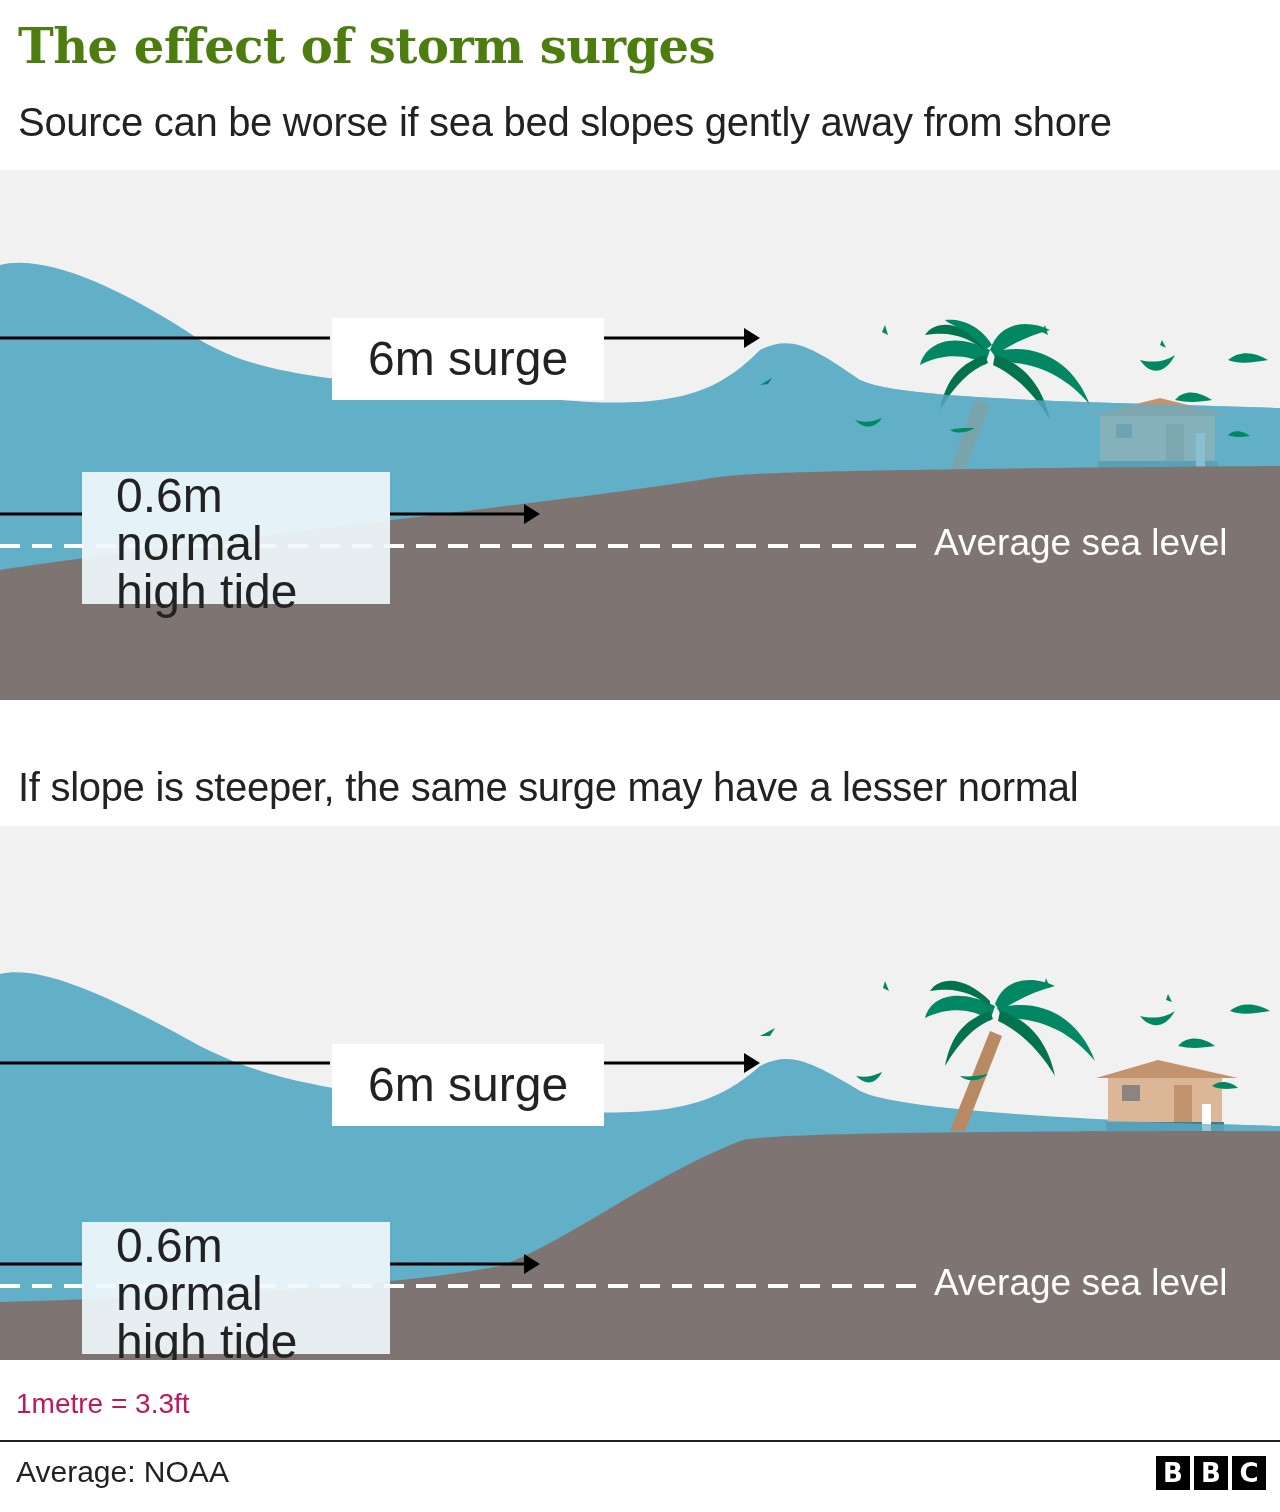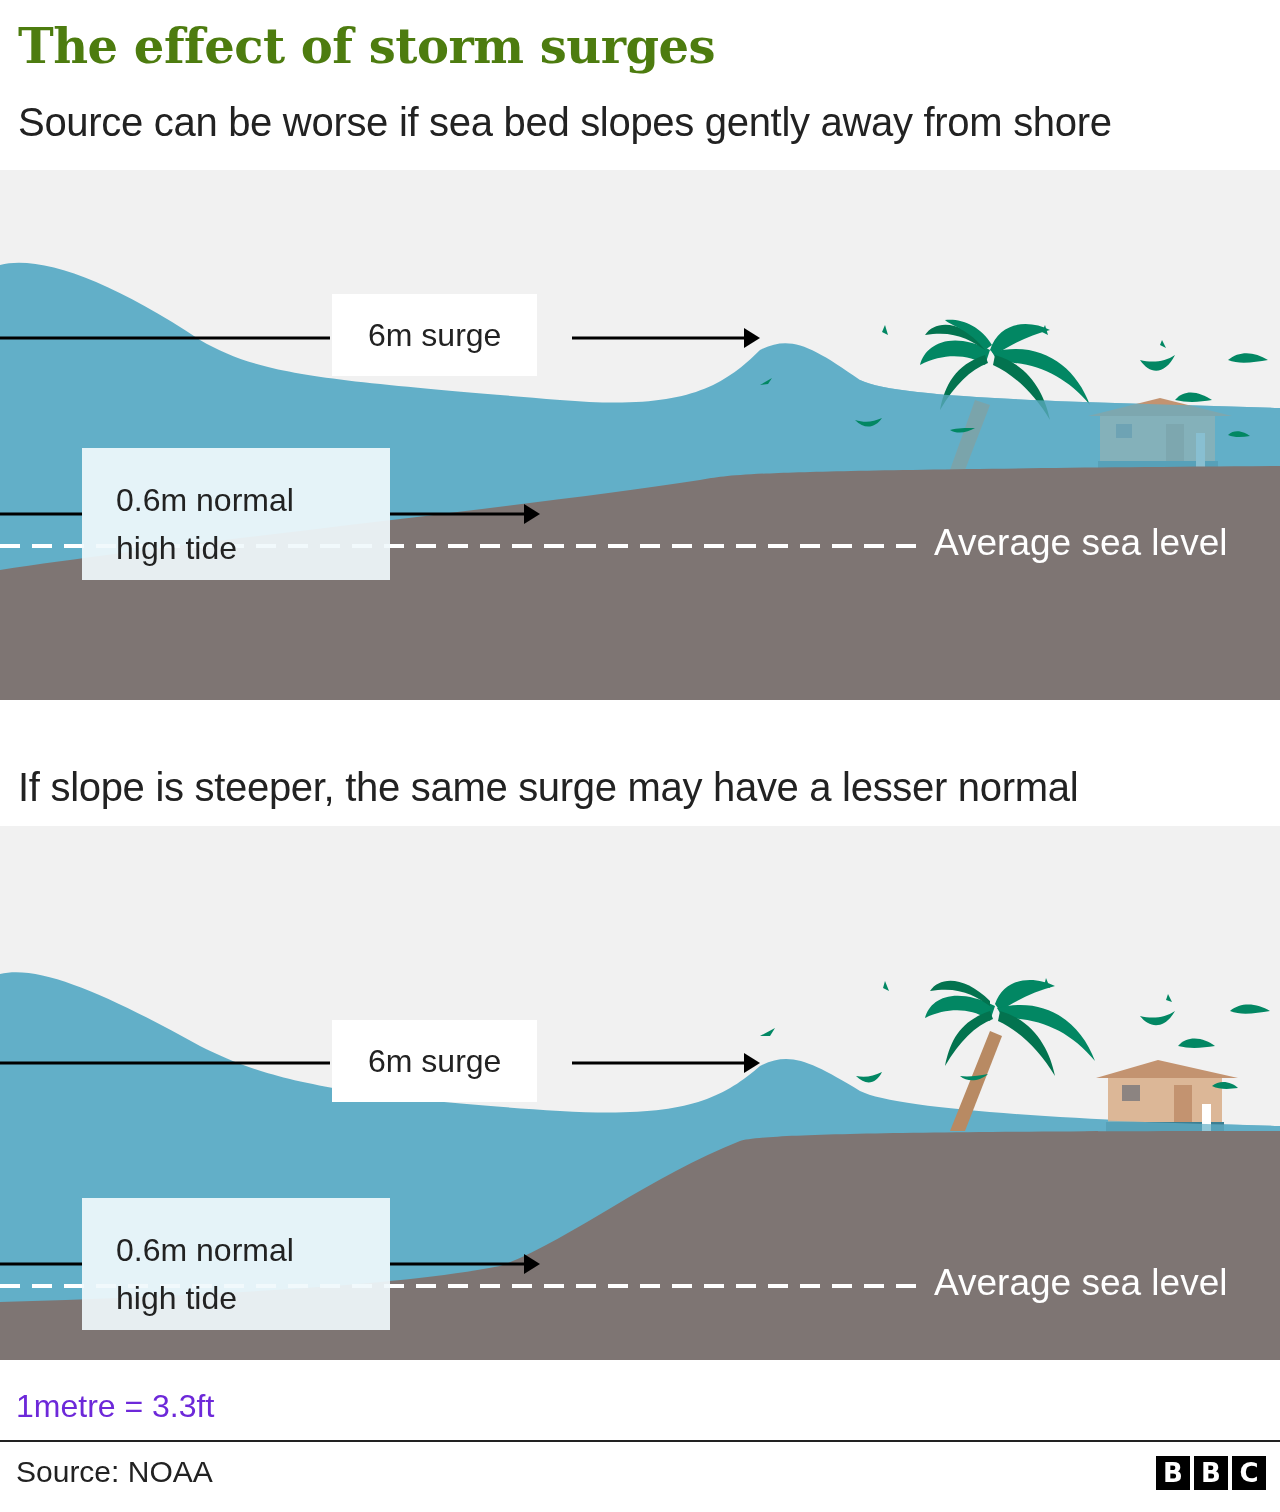--- a/index.html
+++ b/index.html
@@ -1,25 +1,25 @@
 <!DOCTYPE html>
 <html><head>
 <meta charset="utf-8">
 <style>
   * { margin: 0; padding: 0; box-sizing: border-box; }
   body { width: 1280px; height: 1512px; background: #ffffff; font-family: "Liberation Sans", "DejaVu Sans", sans-serif; color: #222222; position: relative; overflow: hidden; }
   .title { position: absolute; left: 18px; top: 18px; font-family: "DejaVu Serif", "Liberation Serif", serif; font-size: 48px; font-weight: bold; letter-spacing: -0.5px; color: #4d7c0f; }
   .subtitle { position: absolute; left: 18px; font-size: 40px; color: #222222; letter-spacing: -0.3px; }
   .panel { position: absolute; left: 0; width: 1280px; background: #f1f1f1; overflow: hidden; }
   .panel svg { position: absolute; left: 0; top: 0; }
-  .label-box { position: absolute; background: #ffffff; font-size: 32px; color: #222222; line-height: 48px; }
+  .label-box { position: absolute; background: #ffffff; font-size: 48px; color: #222222; line-height: 48px; margin-top: 24px; }
   .label-box.surge { padding: 0 36px; display: flex; align-items: center; }
-  .label-box.tide { background: rgba(240,248,252,0.92); padding: 28px 34px; }
+  .label-box.tide { background: rgba(240,248,252,0.92); padding: 0 34px; }
   .asl-label { position: absolute; font-size: 37px; color: #ffffff; }
-  .note { position: absolute; left: 16px; top: 1388px; font-size: 32px; color: #6d28d9; text-align: center; }
+  .note { position: absolute; left: 16px; top: 1388px; font-size: 28px; color: #be185d; text-align: center; }
   .rule { position: absolute; left: 0; top: 1440px; width: 1280px; height: 2px; background: #222222; }
   .source { position: absolute; left: 16px; top: 1455px; font-size: 30px; color: #222222; }
   .bbc { position: absolute; right: 14px; top: 1456px; display: flex; gap: 4px; }
   .bbc span { width: 34px; height: 34px; background: #000; color: #fff; font-weight: bold; font-size: 26px; display: flex; align-items: center; justify-content: center; font-family: "DejaVu Sans", sans-serif; }
 </style>
 </head>
 <body>
 
 <div class="title">The effect of storm surges</div>
 <div class="subtitle" style="top:100px;">Source can be worse if sea bed slopes gently away from shore</div>
@@ -144,18 +144,18 @@
   </div>
   <div class="label-box tide" style="left:82px; top:372px; width:308px; height:132px;">
     <div>0.6m normal</div>
     <div>high tide</div>
   </div>
   <div class="asl-label" style="left:934px; top:436px;">Average sea level</div>
 </div>
 
 <div class="note">1metre = 3.3ft</div>
 <div class="rule"></div>
-<div class="source">Source: NOAA</div>
+<div class="source">Average: NOAA</div>
 <div class="bbc">
   <span>B</span>
   <span>B</span>
   <span>C</span>
 </div>
 
 </body></html>

